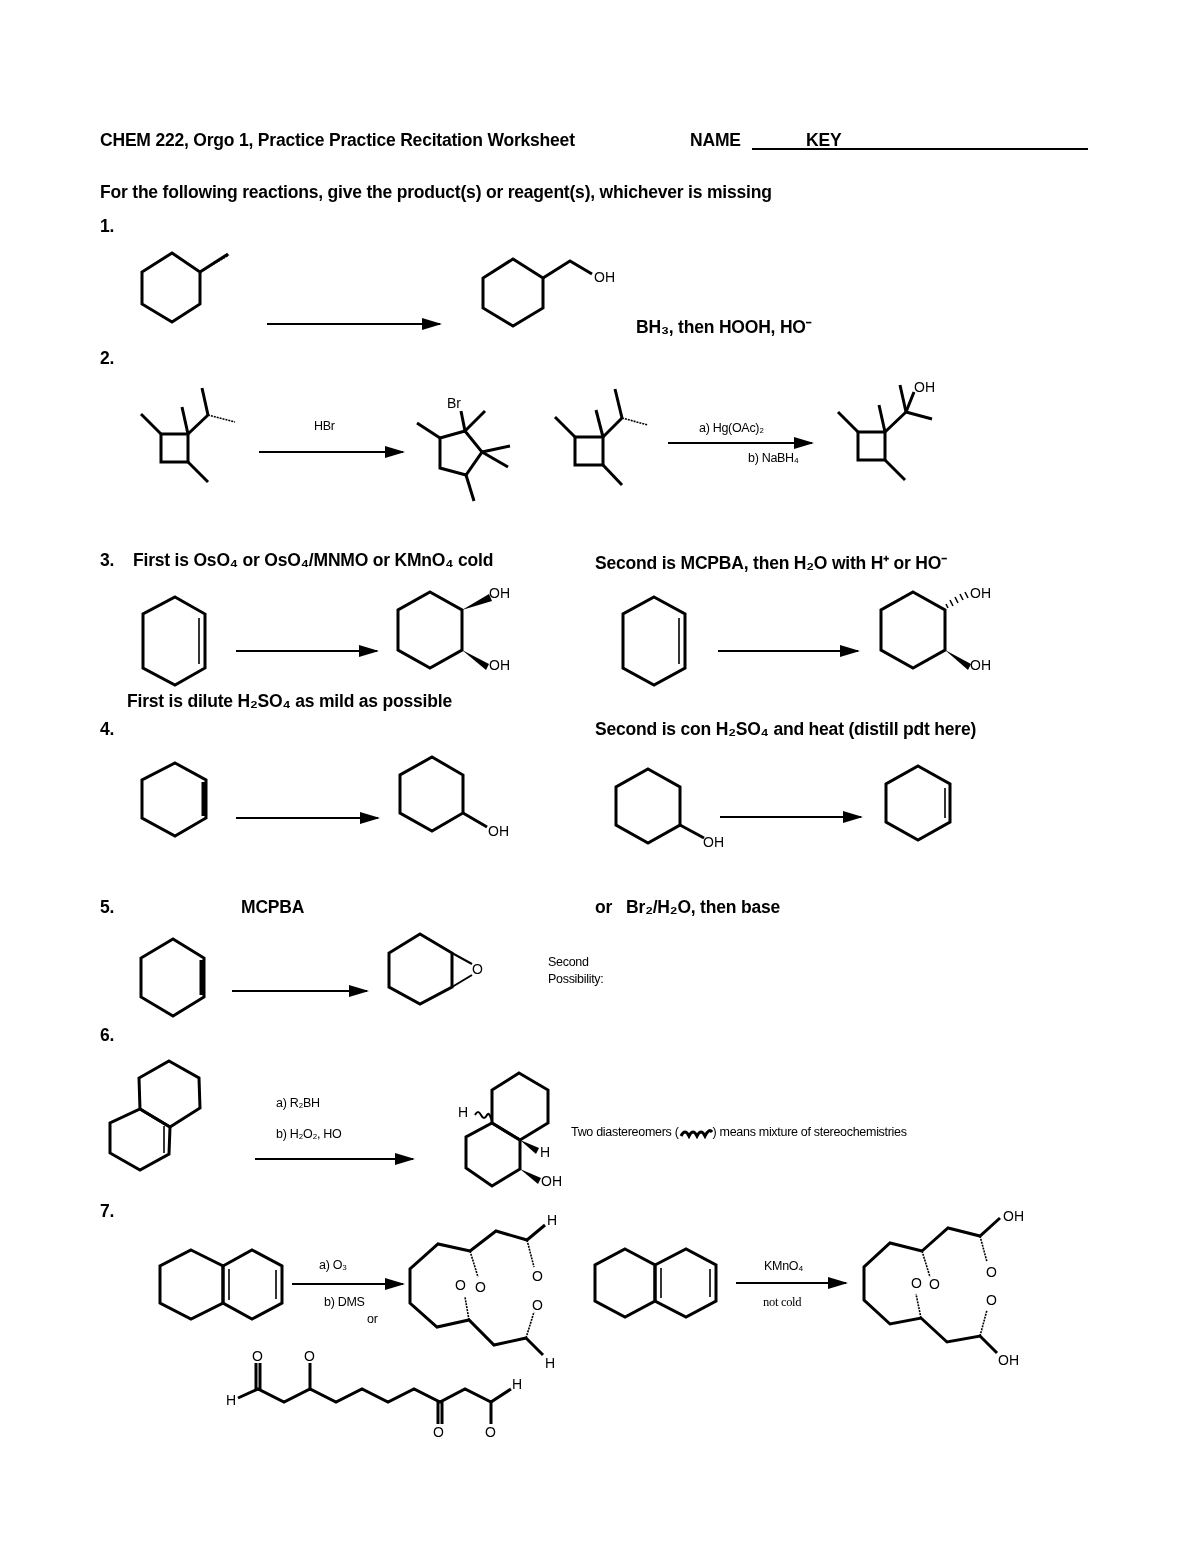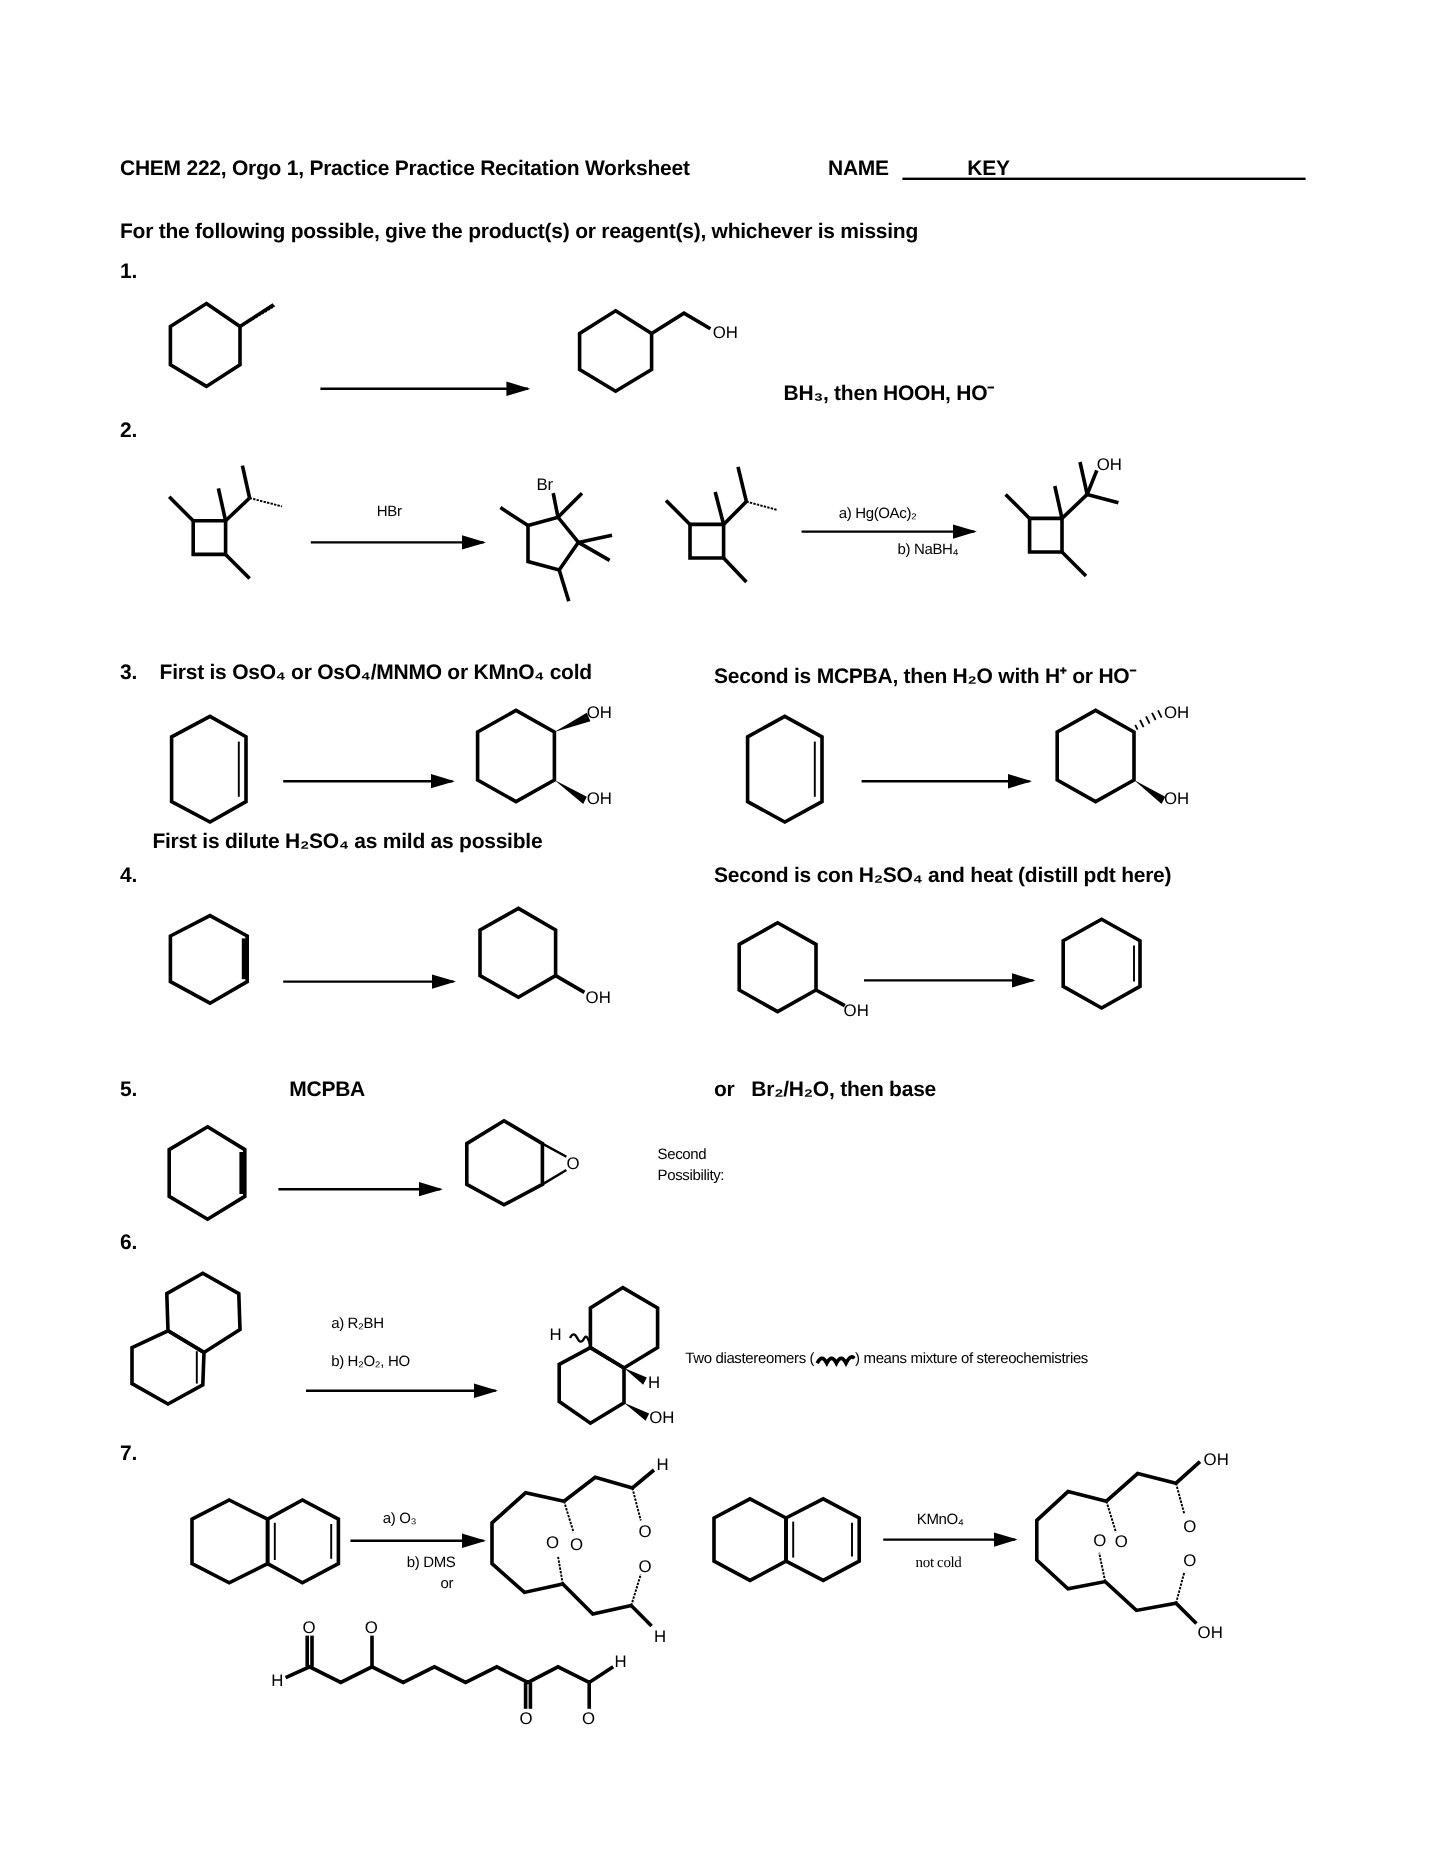--- a/index.html
+++ b/index.html
@@ -16,24 +16,24 @@
   svg.mol .wedge { fill: #000; stroke: none; }
 </style>
 </head>
 <body>
 
 <div class="abs bold" style="left:100px; top:130px;">CHEM 222, Orgo 1, Practice Practice Recitation Worksheet</div>
 <div class="abs bold" style="left:690px; top:130px;">NAME</div>
 <div class="name-line"></div>
 <div class="abs bold" style="left:806px; top:130px;">KEY</div>
 
-<div class="abs bold" style="left:100px; top:182px;">For the following possible, give the product(s) or reagent(s), whichever is missing</div>
+<div class="abs bold" style="left:100px; top:182px;">For the following reactions, give the product(s) or reagent(s), whichever is missing</div>
 
 <div class="abs bold" style="left:100px; top:216px;">1.</div>
-<div class="abs bold" style="left:653px; top:314px;">BH₃, then HOOH, HO⁻</div>
+<div class="abs bold" style="left:636px; top:314px;">BH₃, then HOOH, HO⁻</div>
 
 <div class="abs bold" style="left:100px; top:348px;">2.</div>
 
 <div class="abs bold" style="left:100px; top:550px;">3.</div>
 <div class="abs bold" style="left:133px; top:550px;">First is OsO₄ or OsO₄/MNMO or KMnO₄ cold</div>
 <div class="abs bold" style="left:595px; top:550px;">Second is MCPBA, then H₂O with H⁺ or HO⁻</div>
 
 <div class="abs bold" style="left:100px; top:719px;">4.</div>
 <div class="abs bold" style="left:127px; top:691px;">First is dilute H₂SO₄ as mild as possible</div>
 <div class="abs bold" style="left:595px; top:719px;">Second is con H₂SO₄ and heat (distill pdt here)</div>
@@ -48,21 +48,21 @@
 <div class="abs small" style="left:276px; top:1096px;">a) R₂BH</div>
 <div class="abs small" style="left:276px; top:1127px;">b) H₂O₂, HO</div>
 <div class="abs small" style="left:571px; top:1125px;">
   <span>Two diastereomers (</span><svg width="34" height="12" viewBox="0 0 34 12" style="vertical-align:middle">
       <path d="M2 9 Q6 1 10 9 Q14 1 18 9 Q22 1 26 9 Q30 1 33 5" stroke="#000" stroke-width="3" fill="none"></path>
     </svg><span>) means mixture of stereochemistries</span>
 </div>
 
 <div class="abs bold" style="left:100px; top:1201px;">7.</div>
 <div class="abs small" style="left:319px; top:1258px;">a) O₃</div>
-<div class="abs small" style="left:319px; top:1295px;padding-left:20px;">b) DMS</div>
+<div class="abs small" style="left:304px; top:1295px;padding-left:20px;">b) DMS</div>
 <div class="abs small" style="left:764px; top:1259px;">KMnO₄</div>
 <div class="abs small" style="left:763px; top:1295px;font-family:Liberation Serif, serif;">not cold</div>
 <div class="abs small" style="left:367px; top:1312px;">or</div>
 
 <div class="abs small" style="left:314px; top:419px;">HBr</div>
 <div class="abs small" style="left:699px; top:421px;">a) Hg(OAc)₂</div>
 <div class="abs small" style="left:700px; top:451px;margin-left:48px;">b) NaBH₄</div>
 
 <svg class="mol" xmlns="http://www.w3.org/2000/svg">
   <defs>

